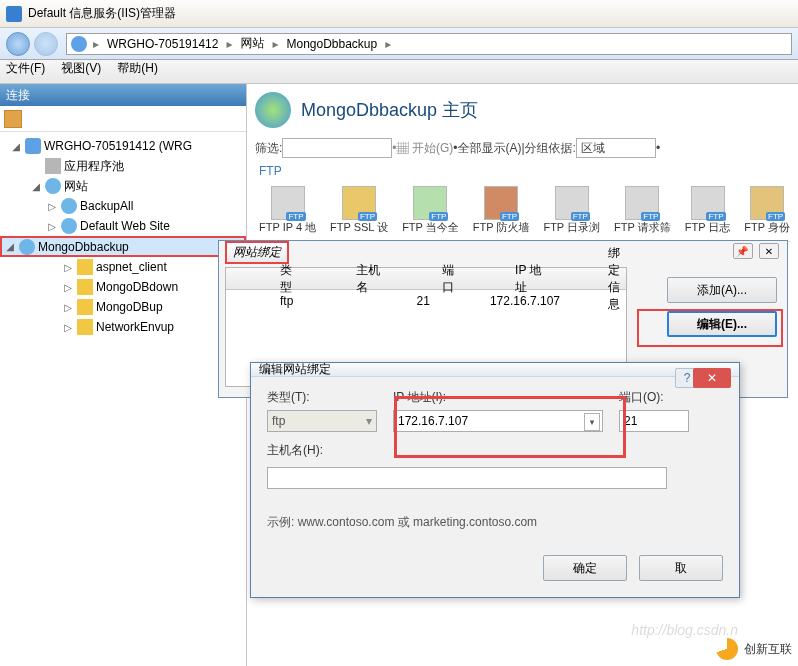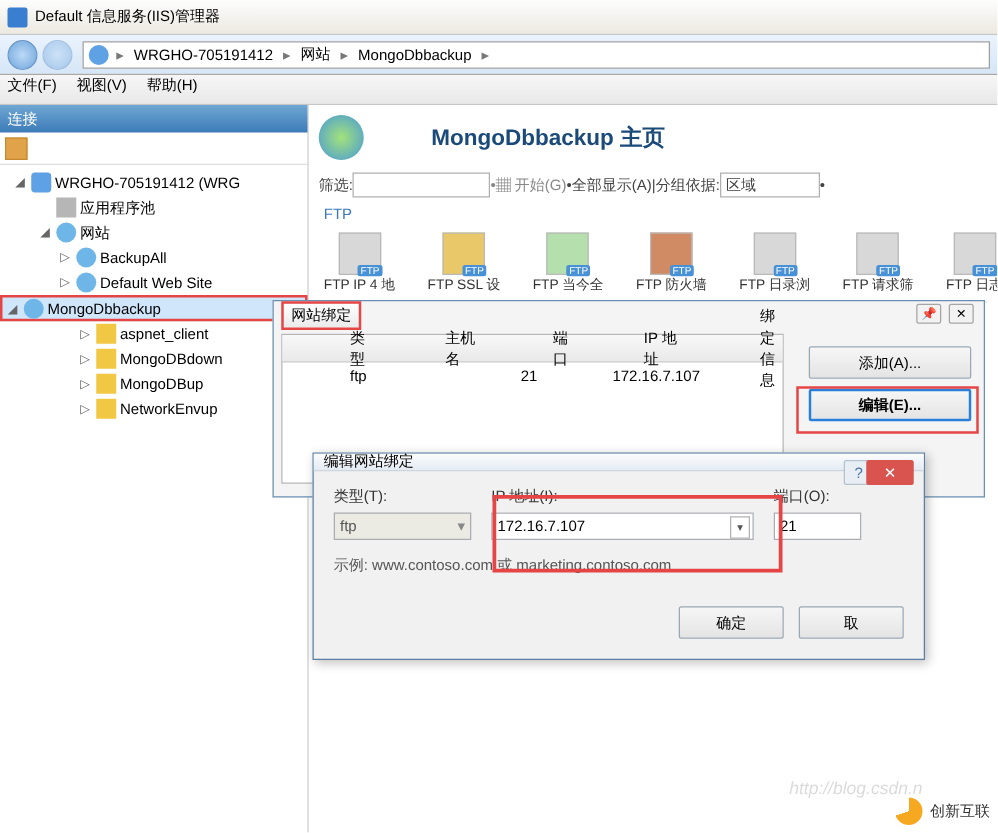--- a/index.html
+++ b/index.html
@@ -26,61 +26,61 @@
 .icon-server{background:#5ea1e4;border-radius:3px;}
 .icon-pool{background:#b6b6b6;}
 .icon-globe{background:#6fb6e8;border-radius:50%;}
 .icon-folder{background:#f2c744;}
 .indent1{padding-left:10px;} .indent2{padding-left:30px;} .indent3{padding-left:46px;} .indent4{padding-left:62px;}
 .selected-red{border:2px solid #e64545; padding-left:2px!important; height:21px;}
 .selected-blue{background:#cfe6fb;}
 .content { flex:1; position:relative; background:#fff; padding:8px 8px 0 8px; overflow:hidden;}
 .page-title { display:flex; align-items:center; gap:10px; margin-bottom:10px;}
 .page-title .big-icon{width:36px;height:36px;background:radial-gradient(#a3e27b,#4698d8);border-radius:50%;}
-.page-title h1{font-size:18px;font-weight:bold;color:#1a4a7a;margin-left:44px;}
+.page-title h1{font-size:18px;font-weight:normal;color:#1a4a7a;}
 .filterrow{display:flex;align-items:center;gap:0;margin-bottom:6px;color:#444;}
 .filterrow select, .filterrow .combo{height:20px;border:1px solid #b0b0b0;background:#fff;}
 .combo{width:80px;} .sel-wide{width:110px;}
 .ftp-section-label{color:#3b78bd;margin-bottom:4px;padding-left:4px;}
-.ftp-icons{display:flex;gap:26px;padding:4px 0 6px 4px;border-bottom:1px solid #ddd;}
+.ftp-icons{display:flex;gap:14px;padding:4px 0 6px 4px;border-bottom:1px solid #ddd;}
 .ftp-item{display:flex;flex-direction:column;align-items:center;width:62px;}
 .ftp-item .fi{width:34px;height:34px;background:#d8d8d8;border:1px solid #b9b9b9;position:relative;}
 .ftp-item .fi::after{content:"FTP";position:absolute;right:-2px;bottom:-2px;font-size:8px;background:#4991d6;color:#fff;padding:0 2px;border-radius:2px;}
 .ftp-item .lbl{font-size:11px;max-width:62px;overflow:hidden;text-overflow:ellipsis;white-space:nowrap;color:#333;}
 
 .bind-panel{position:absolute;left:218px;top:240px;right:10px;border:1px solid #6b8fb2;background:#f4f4f4;}
-.bind-head-abs{position:absolute;left:0;top:0;display:flex;align-items:center;height:22px;padding-left:6px;}
+.bind-head-abs{position:absolute;left:0;top:0;display:flex;align-items:center;height:22px;padding-left:6px;font-style:italic;}
 .bind-topbar{position:relative;height:22px;}
 .pin-close{position:absolute;right:8px;top:2px;display:flex;gap:6px;}
 .pin,.xclose{width:20px;height:16px;border:1px solid #a5a5a5;border-radius:2px;background:#f2f2f2;display:flex;align-items:center;justify-content:center;font-size:10px;}
 .bind-body{border:1px solid #b6b6b6;margin:4px 160px 10px 6px;height:120px;background:#fff;}
 .bind-table-head{display:flex;background:linear-gradient(#f8f8f8,#e9e9e9);border-bottom:1px solid #c7c7c7;height:22px;align-items:center;}
 .bind-table-head div,.bind-table-row div{padding:0 6px;margin-left:48px;}
 .col-type{width:60px;} .col-host{width:90px;} .col-port{width:50px;} .col-ip{width:110px;} .col-info{flex:1;}
 .bind-table-row{display:flex;height:22px;align-items:center;}
 .side-btns{position:absolute;right:10px;top:36px;display:flex;flex-direction:column;gap:8px;}
-.wbtn{width:130px;height:26px;background:linear-gradient(#f6f6f6,#e4e4e4);border:1px solid #9aa8b5;border-radius:2px;display:flex;align-items:center;justify-content:center;}
+.wbtn{width:110px;height:26px;background:linear-gradient(#f6f6f6,#e4e4e4);border:1px solid #9aa8b5;border-radius:2px;display:flex;align-items:center;justify-content:center;}
 .wbtn.highlight{border:2px solid #2a80d8;font-weight:bold;}
 .red-frame-edit{position:absolute;right:4px;top:68px;width:146px;height:38px;border:2px solid #e64545;}
 
 .dialog{position:absolute;left:250px;top:362px;width:490px;background:#f1f1f1;border:1px solid #5a7fa2;box-shadow:2px 2px 8px rgba(0,0,0,0.25);}
 .dlg-title{height:14px;background:linear-gradient(#fcfcfc,#e3ebf3);display:flex;align-items:center;padding:0 8px;border-bottom:1px solid #cdd6de;position:relative;}
 .dlg-title .help{position:absolute;right:40px;top:5px;width:24px;height:20px;background:#e8eef4;border:1px solid #b4c1cf;display:flex;align-items:center;justify-content:center;color:#4676a8;border-radius:2px;}
 .dlg-title .closeb{position:absolute;right:8px;top:5px;width:38px;height:20px;background:#d9534f;color:#fff;border-radius:2px;display:flex;align-items:center;justify-content:center;}
 .dlg-body{padding:12px 16px;}
 .dlg-row{display:flex;gap:16px;margin-bottom:10px;}
 .dlg-col{display:flex;flex-direction:column;gap:4px;}
 .dlg-col label{color:#333;}
 .dlg-col .fld{height:22px;border:1px solid #abadb3;background:#fff;padding:0 4px;display:flex;align-items:center;}
 .fld.disabled{background:#ebebe4;color:#555;}
 .fld.type{width:110px;} .fld.ip{width:210px;position:relative;} .fld.port{width:70px;}
 .fld.ip .caret{position:absolute;right:2px;top:2px;width:16px;height:18px;border:1px solid #b2b2b2;display:flex;align-items:center;justify-content:center;font-size:9px;color:#555;}
 .red-frame-ip{position:absolute;left:394px;top:396px;width:232px;height:62px;border:3px solid #e64545;}
 .hostfld{width:400px;height:22px;border:1px solid #abadb3;background:#fff;margin-top:4px;}
-.example{color:#555;margin-top:12px;}
+.example{color:#555;margin-top:25px;}
 .dlg-footer{display:flex;gap:12px;justify-content:flex-end;padding:12px 16px 16px;}
 .dlg-footer .wbtn{width:84px;}
 .watermark{position:absolute;right:60px;bottom:28px;color:rgba(0,0,0,0.15);font-size:14px;font-style:italic;}
 .brand{position:absolute;right:6px;bottom:6px;display:flex;align-items:center;gap:6px;font-size:16px;color:#333;}
 .brand .logo{width:22px;height:22px;background:conic-gradient(#f6a821 0 70%, transparent 0);border-radius:50%;}
 </style>
 </head>
 <body>
 
 <div class="titlebar">
@@ -282,20 +282,24 @@
             <div class="caret">▾</div>
           </div>
       </div>
       <div class="dlg-col">
         <label>端口(O):</label>
         <div class="fld port">
             <span>21</span>
           </div>
       </div>
     </div>
+    <div class="dlg-col">
+      <label>主机名(H):</label>
+      <div class="hostfld"></div>
+    </div>
     <div class="example">示例: www.contoso.com 或 marketing.contoso.com</div>
   </div>
   <div class="dlg-footer">
     <div class="wbtn">确定</div>
     <div class="wbtn">取</div>
   </div>
 </div>
 
 <div class="red-frame-ip"></div>
 

